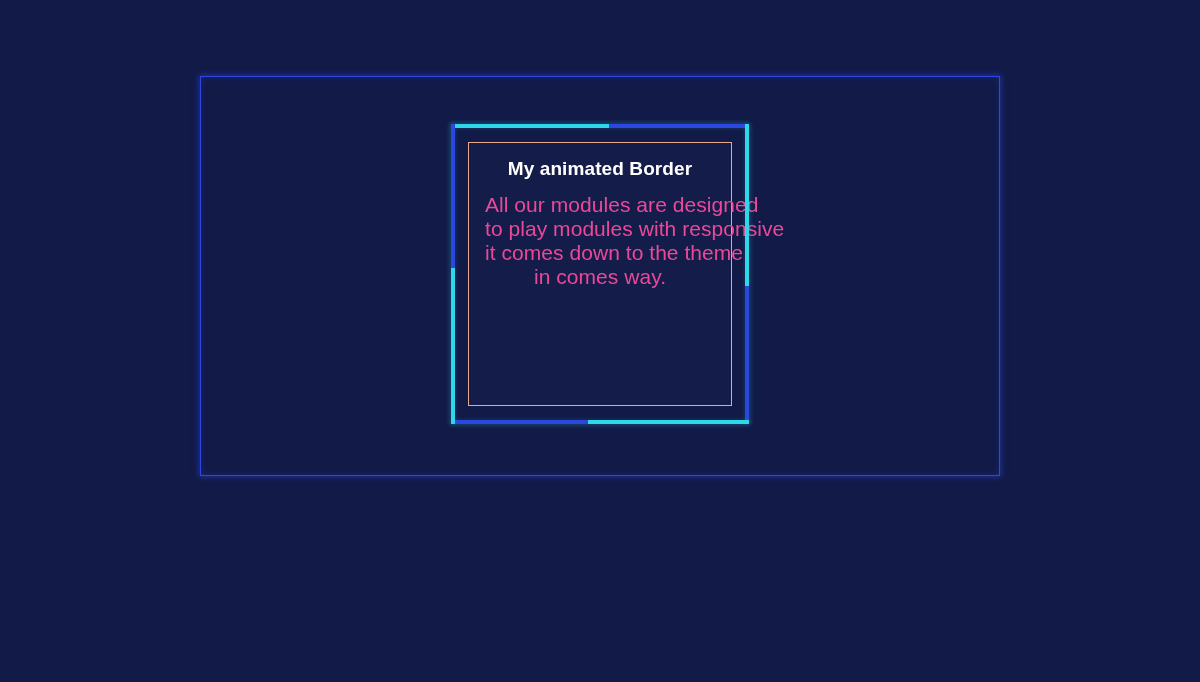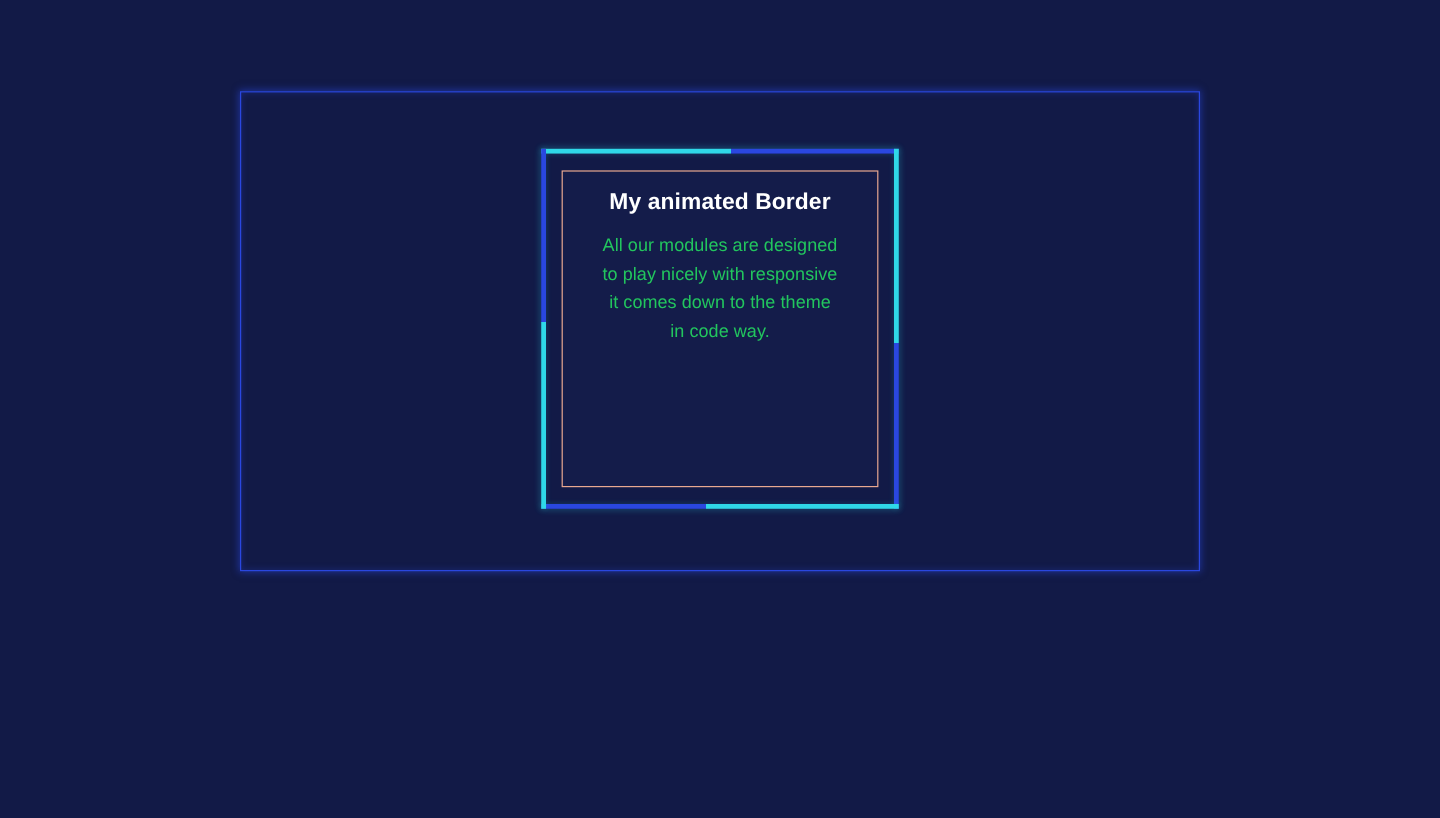--- a/index.html
+++ b/index.html
@@ -97,22 +97,22 @@
     color: #ffffff;
     font-size: 19px;
     font-weight: bold;
     letter-spacing: 0.1px;
     line-height: 1.3;
     margin-bottom: 11px;
     white-space: nowrap;
   }
 
   #card-body {
-    color: #22c55e;
-    font-size: 15px;
+    color: #ec4899;
+    font-size: 21px;
     font-weight: normal;
     line-height: 24px;
     letter-spacing: 0.05px;
   }
 
   #card-body .body-line {
     display: block;
     white-space: nowrap;
   }
 </style>
@@ -130,20 +130,20 @@
     <span class="edge edge-bottom" style="background: linear-gradient(to right, rgb(42, 71, 224) 0%, rgb(42, 71, 224) 46%, rgb(47, 216, 232) 46%, rgb(47, 216, 232) 100%);"></span>
 
     <span class="edge edge-left" style="background: linear-gradient(rgb(42, 71, 224) 0%, rgb(42, 71, 224) 48%, rgb(47, 216, 232) 48%, rgb(47, 216, 232) 100%);"></span>
 
     <div id="inner-panel">
 
       <h2 id="card-title">My animated Border</h2>
 
       <p id="card-body">
         <span class="body-line">All our modules are designed</span>
-        <span class="body-line">to play nicely with responsive</span>
+        <span class="body-line">to play modules with responsive</span>
         <span class="body-line">it comes down to the theme</span>
-        <span class="body-line">in code way.</span>
+        <span class="body-line">in comes way.</span>
       </p>
 
     </div>
   </div>
 </div>
 
 </body></html>

